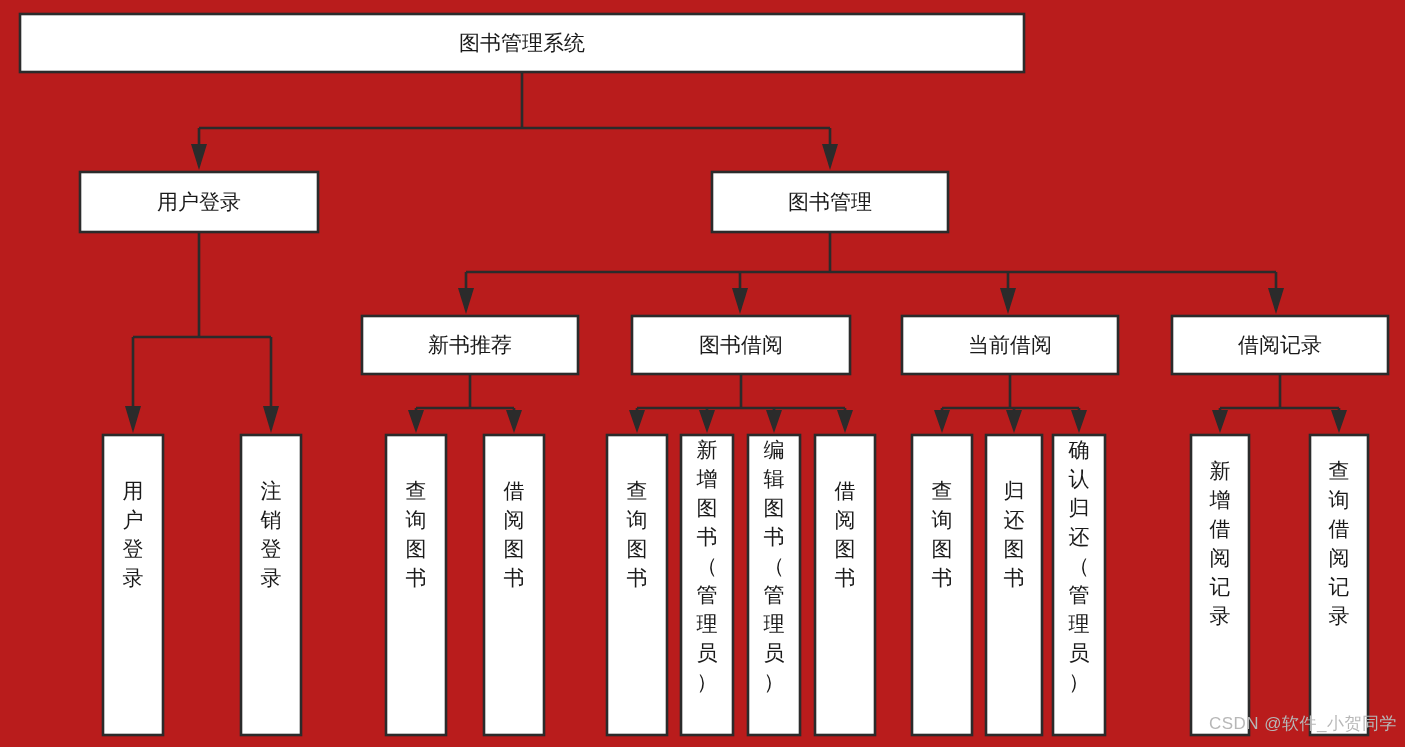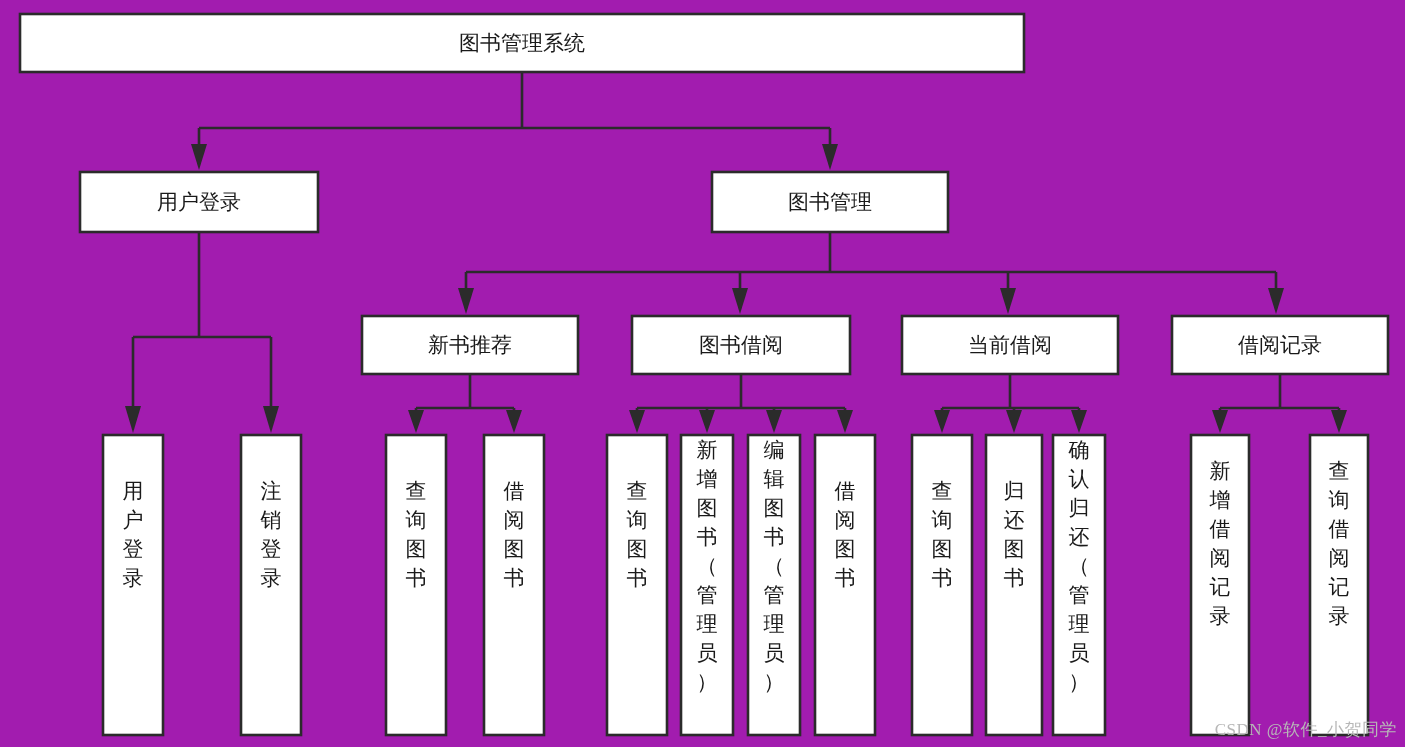--- a/index.html
+++ b/index.html
@@ -10,21 +10,21 @@
   body {
     width: 1405px;
     height: 747px;
     overflow: hidden;
     font-family: "DejaVu Sans", "Liberation Sans", sans-serif;
   }
   #diagram-root {
     position: relative;
     width: 1405px;
     height: 747px;
-    background: #a21caf;
+    background: #b91c1c;
   }
   svg.diagram-canvas {
     position: absolute;
     left: 0;
     top: 0;
     width: 1405px;
     height: 747px;
   }
   .node-box {
     fill: #ffffff;
@@ -50,22 +50,22 @@
   }
   .node-label-v {
     font-family: "DejaVu Sans", "Liberation Sans", sans-serif;
     font-size: 21px;
     fill: #1a1a1a;
     text-anchor: middle;
   }
   .watermark-text {
     position: absolute;
     right: 8px;
-    bottom: 6px;
-    font-family: Liberation Serif, serif;
+    bottom: 12px;
+    font-family: Liberation Sans, sans-serif;
     font-size: 17px;
     color: #b7b7b7;
     white-space: nowrap;
     letter-spacing: 0.5px;
     pointer-events: none;
   }
 </style>
 </head>
 <body>
 

